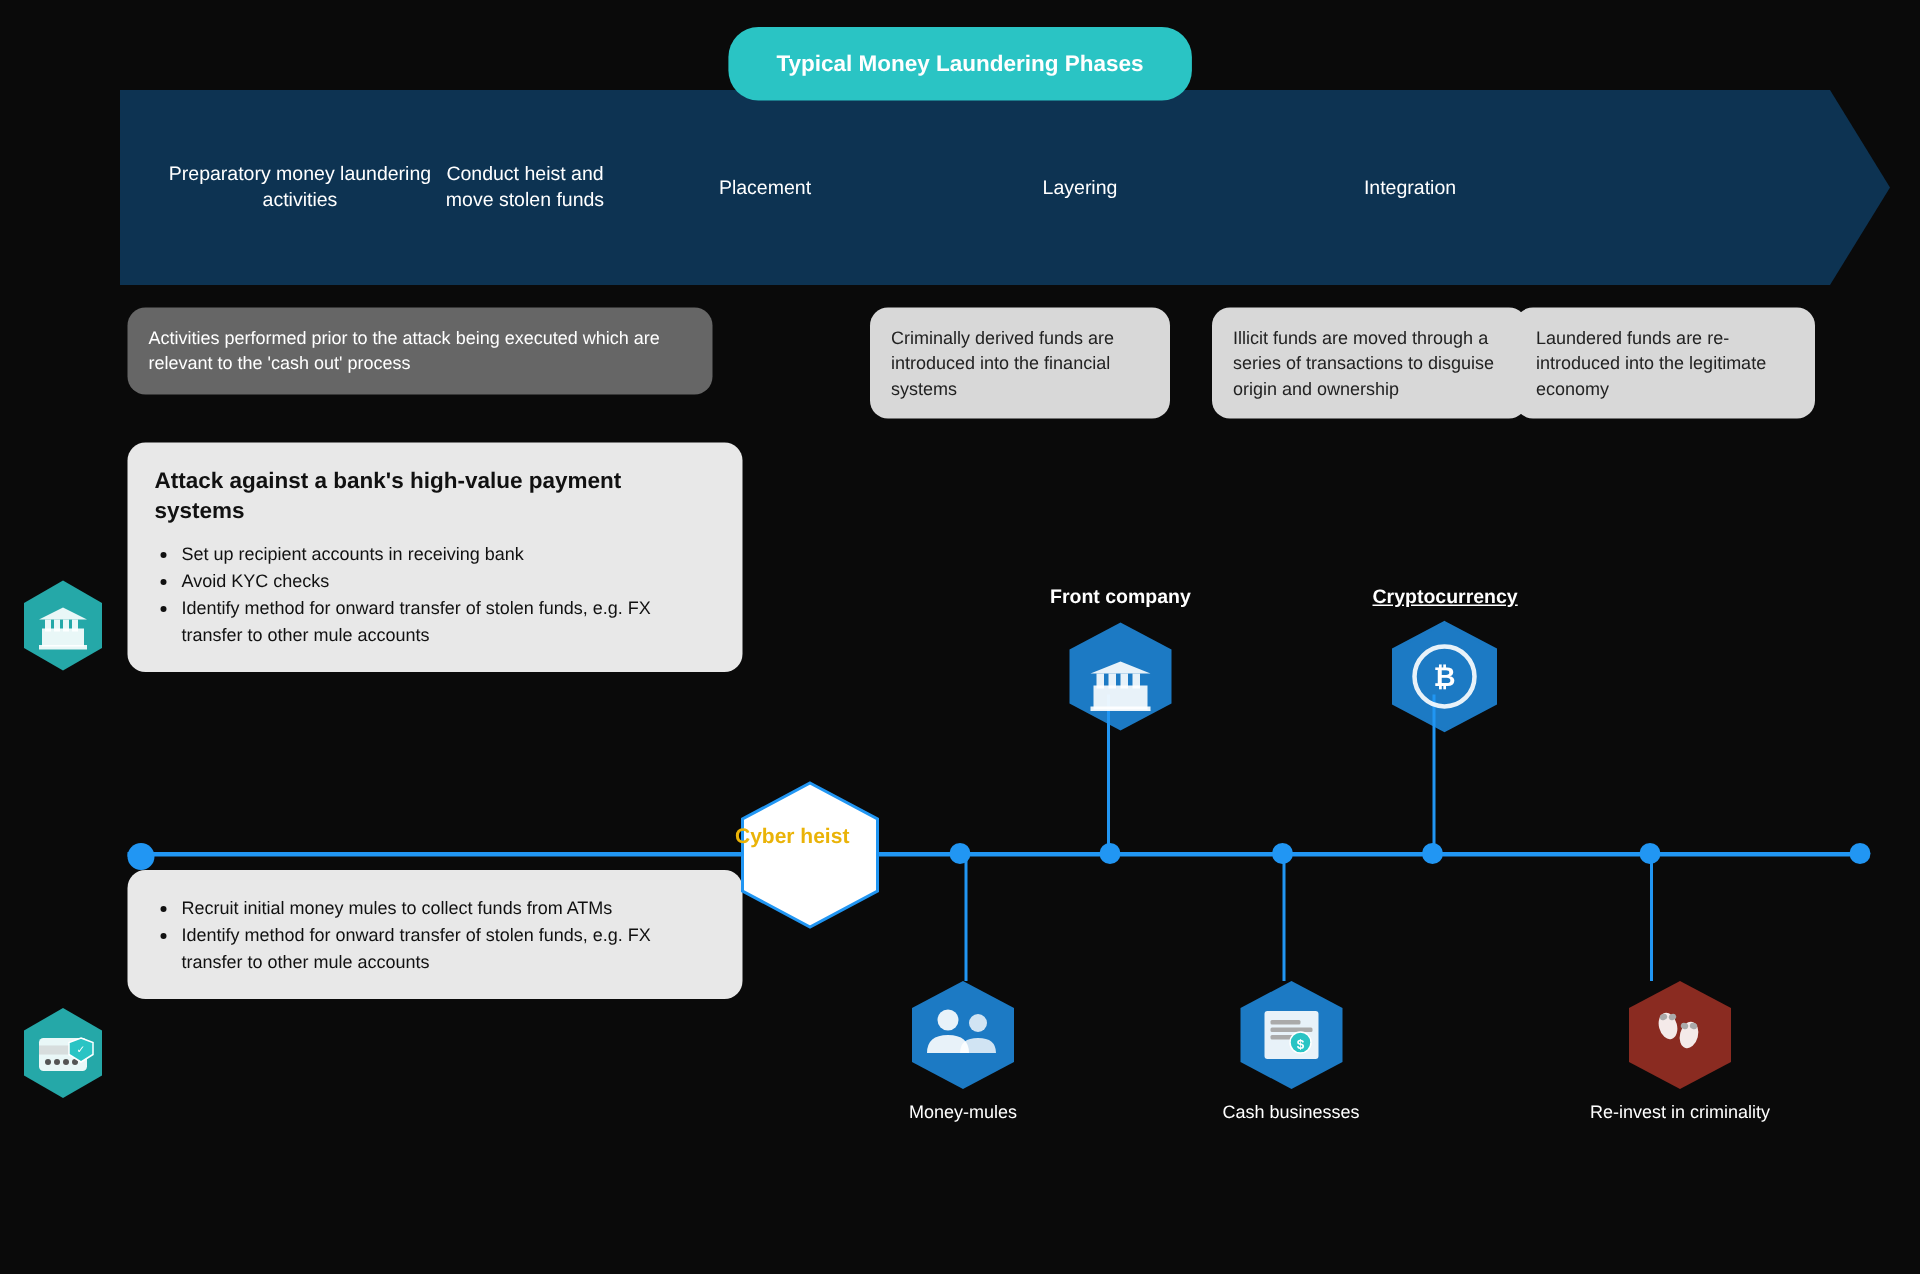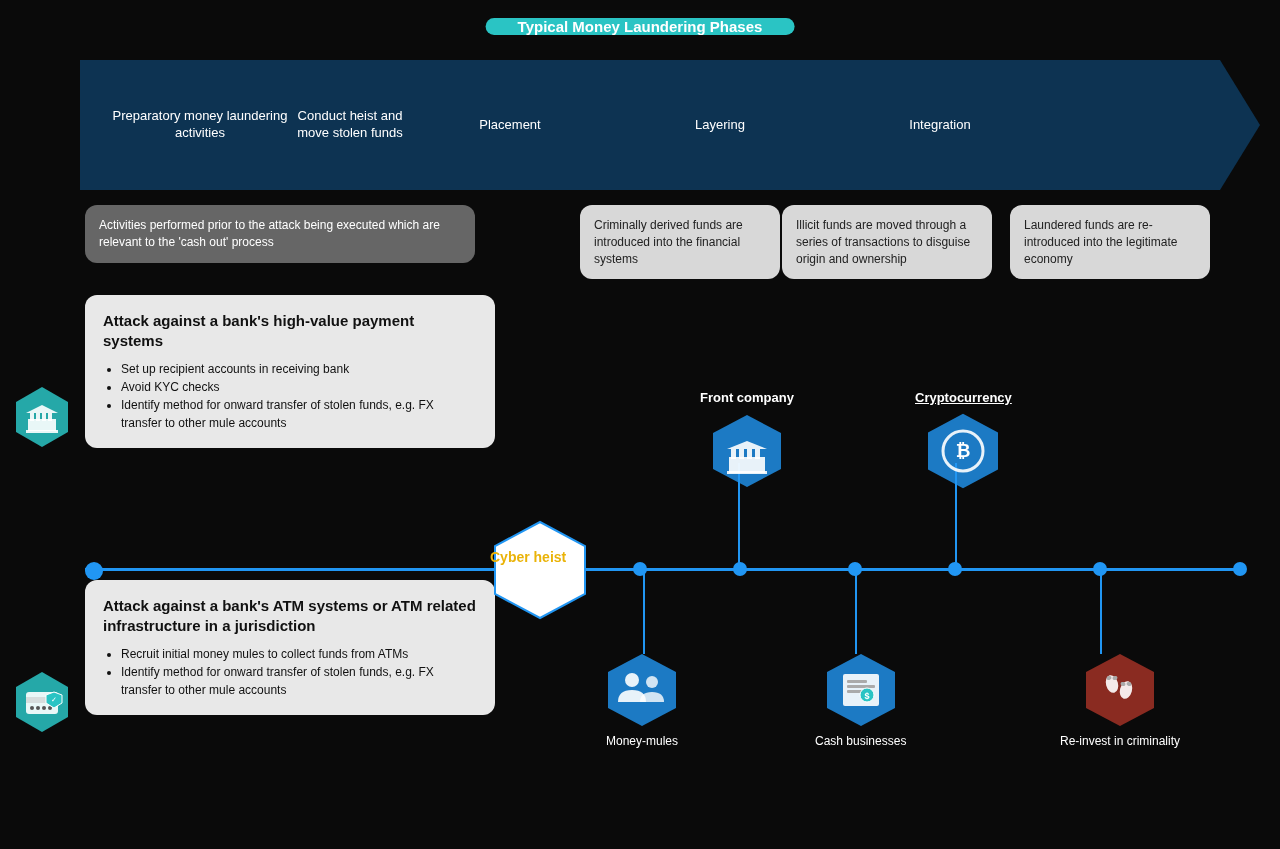--- a/index.html
+++ b/index.html
@@ -14,21 +14,21 @@
     }
 
     
     .top-banner {
       position: absolute;
       top: 18px;
       left: 50%;
       transform: translateX(-50%);
       background: #2ac4c4;
       border-radius: 20px;
-      padding: 0 32px;
+      padding: 16px 32px;
       font-size: 15px;
       font-weight: 600;
       color: #fff;
       white-space: nowrap;
       z-index: 10;
     }
 
     
     .phase-arrow {
       position: absolute;
@@ -85,21 +85,21 @@
     }
 
     .desc-box.placement-desc {
       top: 205px;
       left: 580px;
       width: 200px;
     }
 
     .desc-box.layering-desc {
       top: 205px;
-      left: 782px;
+      left: 808px;
       width: 210px;
     }
 
     .desc-box.integration-desc {
       top: 205px;
       left: 1010px;
       width: 200px;
     }
 
     
@@ -253,21 +253,20 @@
 <div class="content-card card-bank">
   <h3>Attack against a bank's high-value payment systems</h3>
   <ul>
     <li>Set up recipient accounts in receiving bank</li>
     <li>Avoid KYC checks</li>
     <li>Identify method for onward transfer of stolen funds, e.g. FX transfer to other mule accounts</li>
   </ul>
 </div>
 
 <div class="content-card card-atm">
-  <h3>Attack against a bank's ATM systems or ATM related infrastructure in a jurisdiction</h3>
   <ul>
     <li>Recruit initial money mules to collect funds from ATMs</li>
     <li>Identify method for onward transfer of stolen funds, e.g. FX transfer to other mule accounts</li>
   </ul>
 </div>
 
 <div class="timeline-line"></div>
 
 <div class="timeline-dot" style="left: 540px;"></div>
 <div class="timeline-dot" style="left: 640px;"></div>

